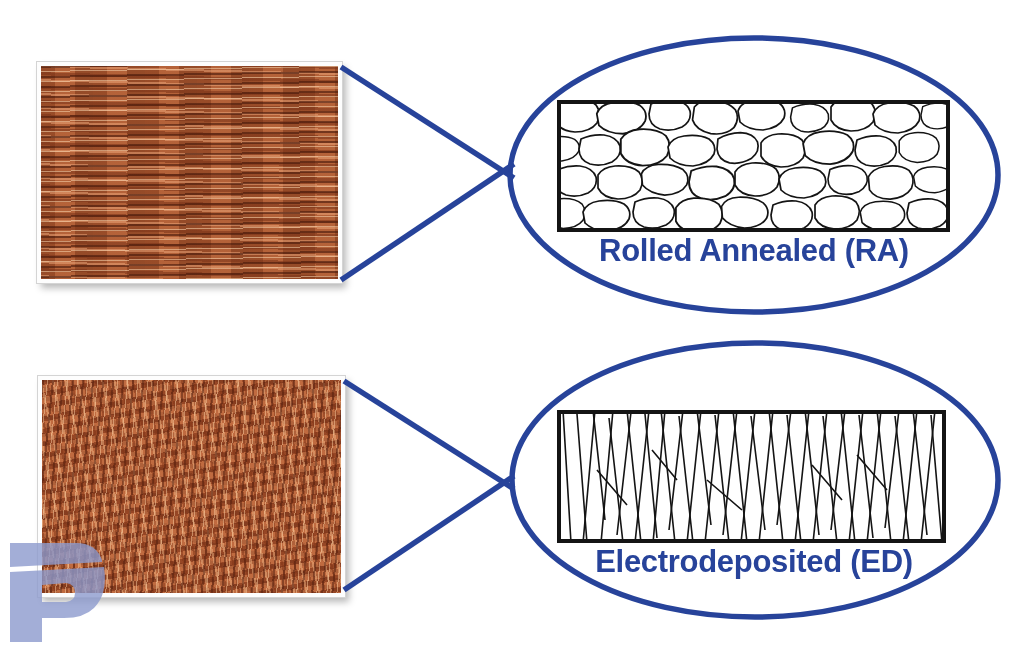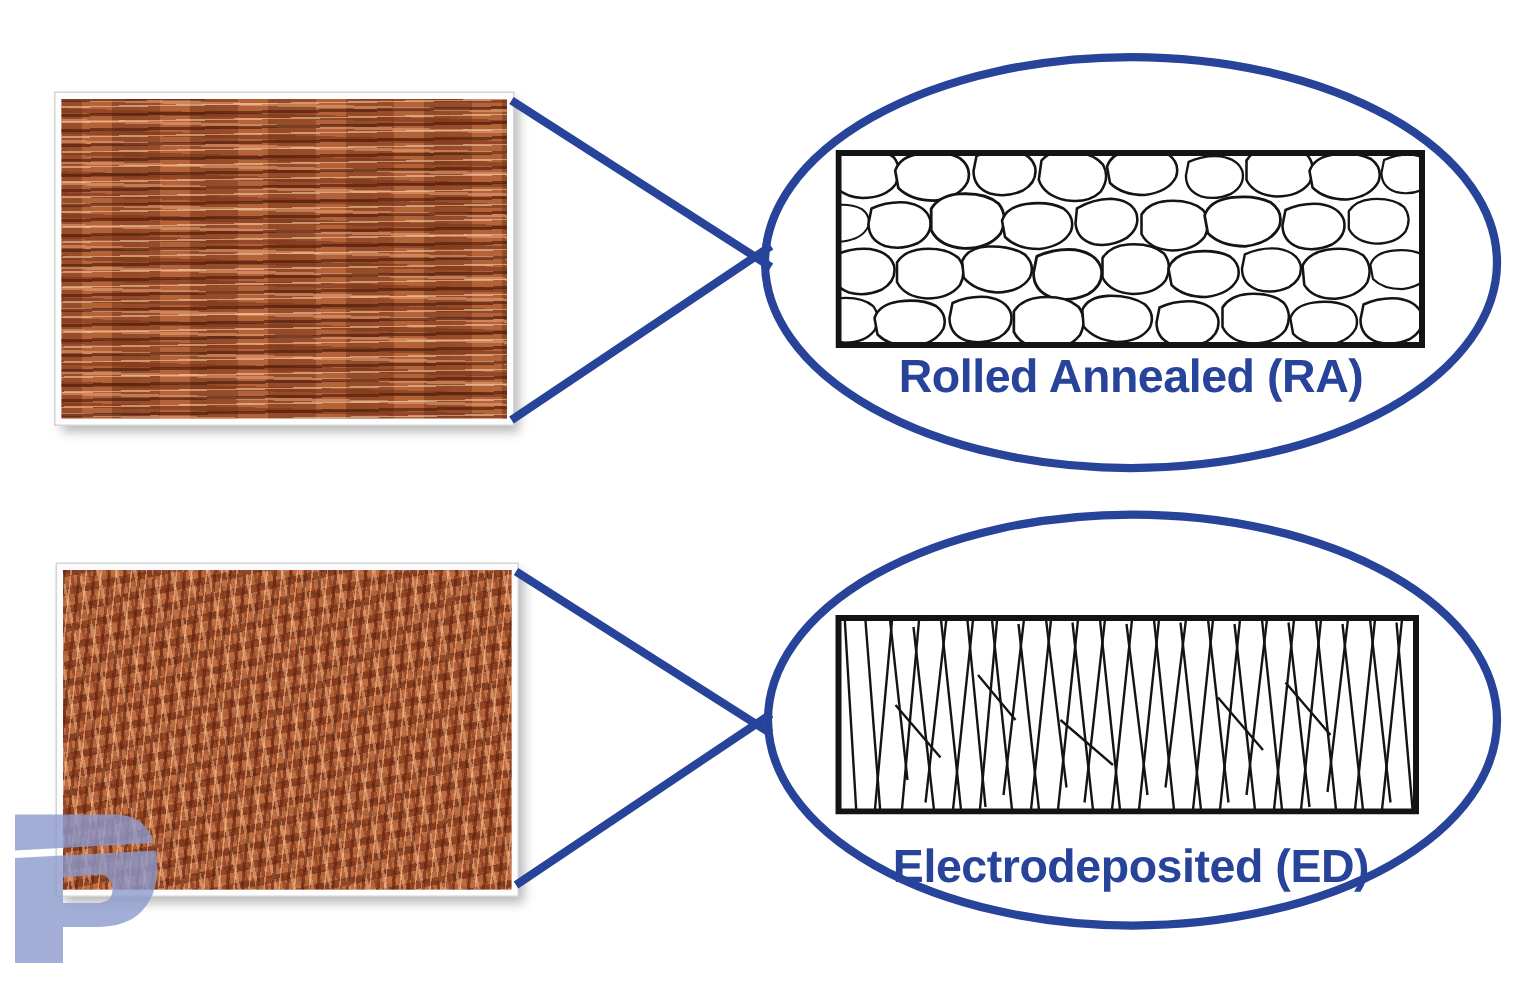--- a/index.html
+++ b/index.html
@@ -42,21 +42,21 @@
   .pebble{fill:#ffffff;stroke:var(--grain-line);stroke-width:1.7;stroke-linejoin:round;}
   .grain-line{fill:none;stroke:var(--grain-line);stroke-width:1.6;stroke-linejoin:round;}
   .schem-border{fill:none;stroke:var(--grain-line);stroke-width:4;}
 
   
   .callout-label{
     position:absolute;text-align:center;font-weight:bold;
     color:var(--accent-blue);letter-spacing:-0.3px;white-space:nowrap;
   }
   .label-ra{left:558px;top:233px;width:392px;font-size:31px;}
-  .label-ed{left:548px;top:544px;width:412px;font-size:31px;margin-top:16px;}
+  .label-ed{left:548px;top:544px;width:412px;font-size:31px;}
 
   
   .watermark{position:absolute;left:6px;top:538px;width:106px;height:110px;}
   .watermark path{fill:var(--watermark-blue);fill-opacity:0.8;}
 </style>
 </head>
 <body>
 
 <div class="canvas">
 

